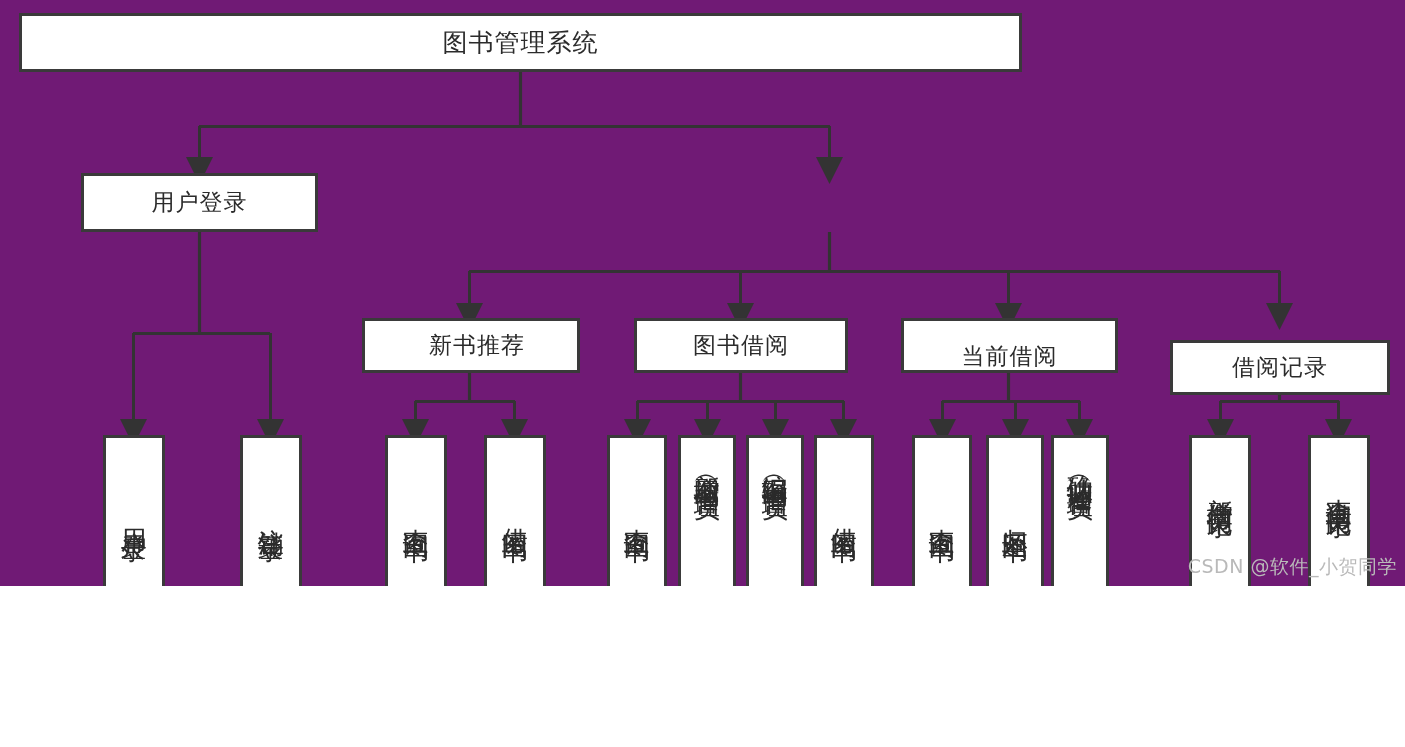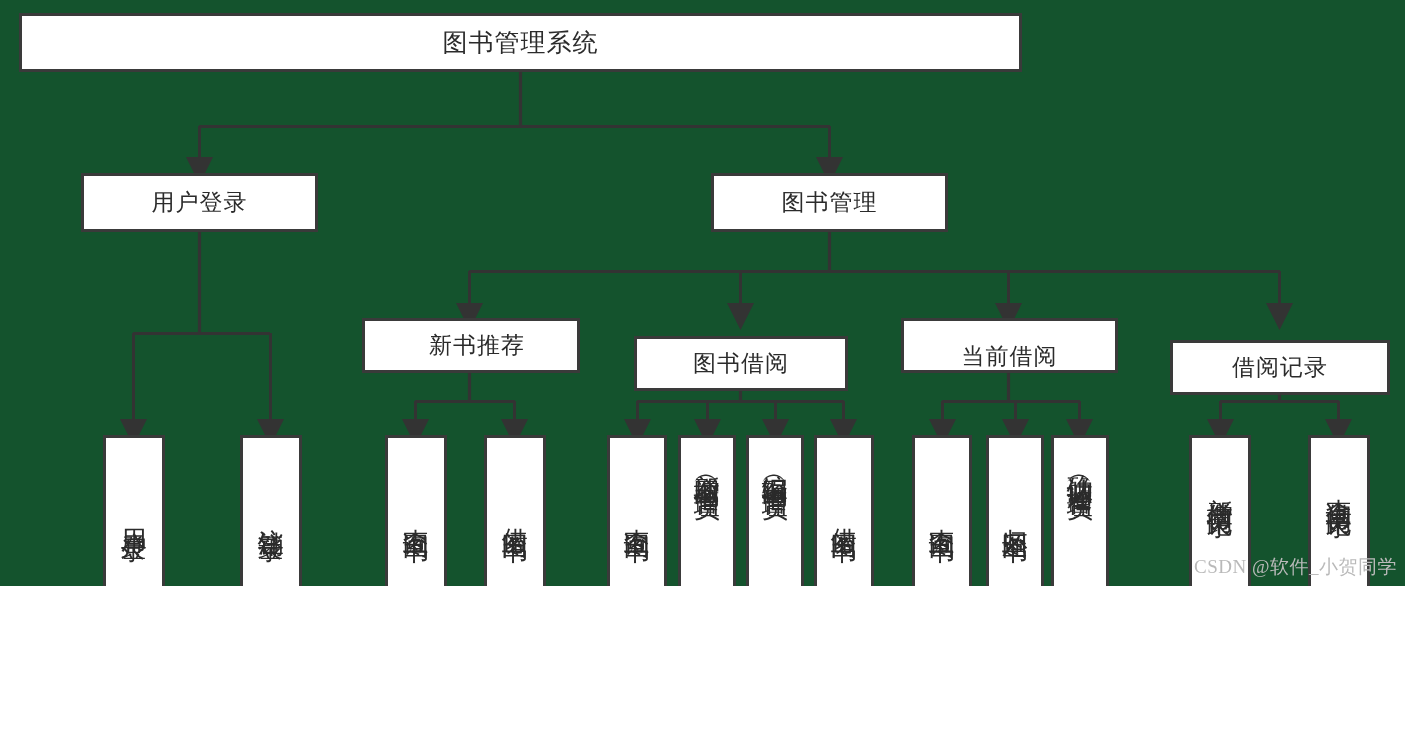--- a/index.html
+++ b/index.html
@@ -9,21 +9,21 @@
     background: #ffffff;
   }
   body {
     font-family: "DejaVu Sans", "Liberation Sans", sans-serif;
     color: #222222;
   }
   #diagram-root {
     position: relative;
     width: 1405px;
     height: 586px;
-    background: #14532d;
+    background: #701a75;
     overflow: hidden;
   }
   #connector-layer {
     position: absolute;
     left: 0;
     top: 0;
     width: 1405px;
     height: 747px;
     pointer-events: none;
   }
@@ -81,21 +81,20 @@
     padding-top: 4px;
   }
   #watermark {
     position: absolute;
     right: 8px;
     bottom: 6px;
     font-size: 19px;
     color: #b9b9b9;
     letter-spacing: 0.5px;
     white-space: nowrap;
-    font-family: Liberation Serif, serif;
   }
 </style>
 </head>
 <body>
 
 <div id="diagram-root">
 
   <svg id="connector-layer" viewBox="0 0 1405 747" width="1405" height="747" xmlns="http://www.w3.org/2000/svg">
     <defs>
       <marker id="arrowhead" markerWidth="9" markerHeight="9" refX="1" refY="4.5" orient="auto" markerUnits="strokeWidth">
@@ -146,28 +145,25 @@
     </g>
   </svg>
 
   <div class="node level-root" style="left:19px; top:13px; width:1003px; height:59px;">
     <span class="node-label">图书管理系统</span>
   </div>
 
   <div class="node level-1" style="left:81px; top:173px; width:237px; height:59px;">
     <span class="node-label">用户登录</span>
   </div>
-  <div class="node level-1" style="left:711px; top:173px; width:237px; height:59px;">
-    <span class="node-label">图书管理</span>
-  </div>
 
   <div class="node level-2" style="left:362px; top:318px; width:218px; height:55px;padding-left:12px;">
     <span class="node-label">新书推荐</span>
   </div>
-  <div class="node level-2" style="left:634px; top:336px; width:214px; height:55px;">
+  <div class="node level-2" style="left:634px; top:318px; width:214px; height:55px;">
     <span class="node-label">图书借阅</span>
   </div>
   <div class="node level-2" style="left:901px; top:318px; width:217px; height:55px;align-items:flex-end;">
     <span class="node-label">当前借阅</span>
   </div>
   <div class="node level-2" style="left:1170px; top:318px; width:220px; height:55px;margin-top:22px;">
     <span class="node-label">借阅记录</span>
   </div>
 
   <div class="node level-leaf leaf-short" style="left:103px; top:435px; width:62px; height:300px;">

